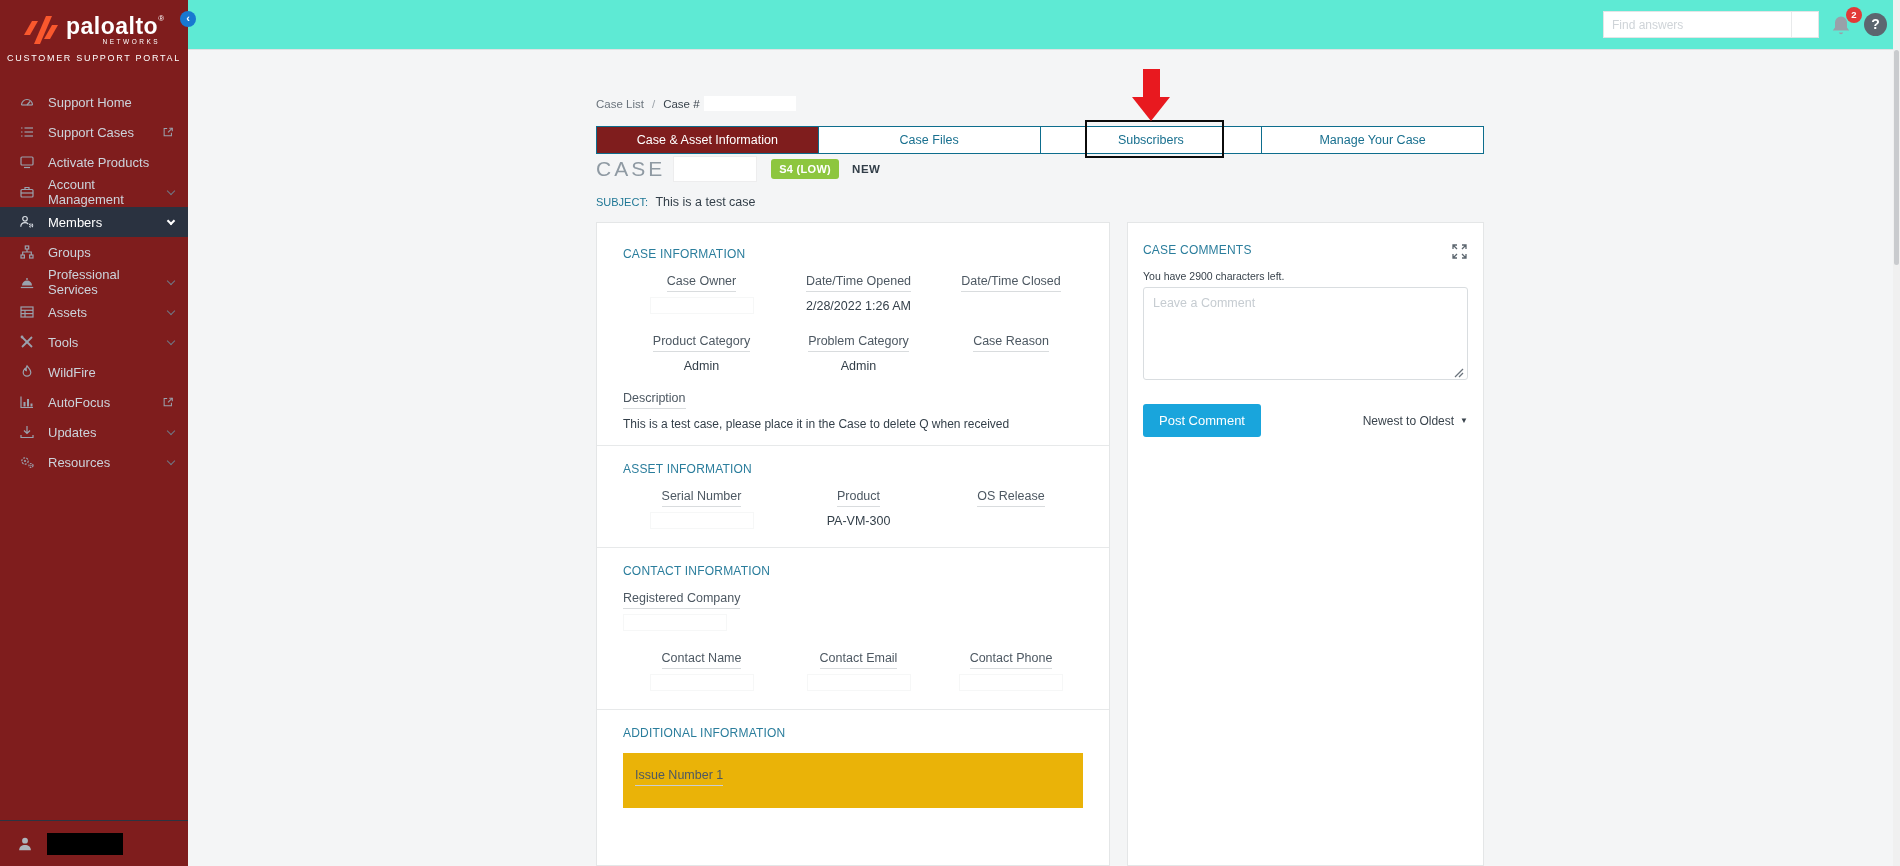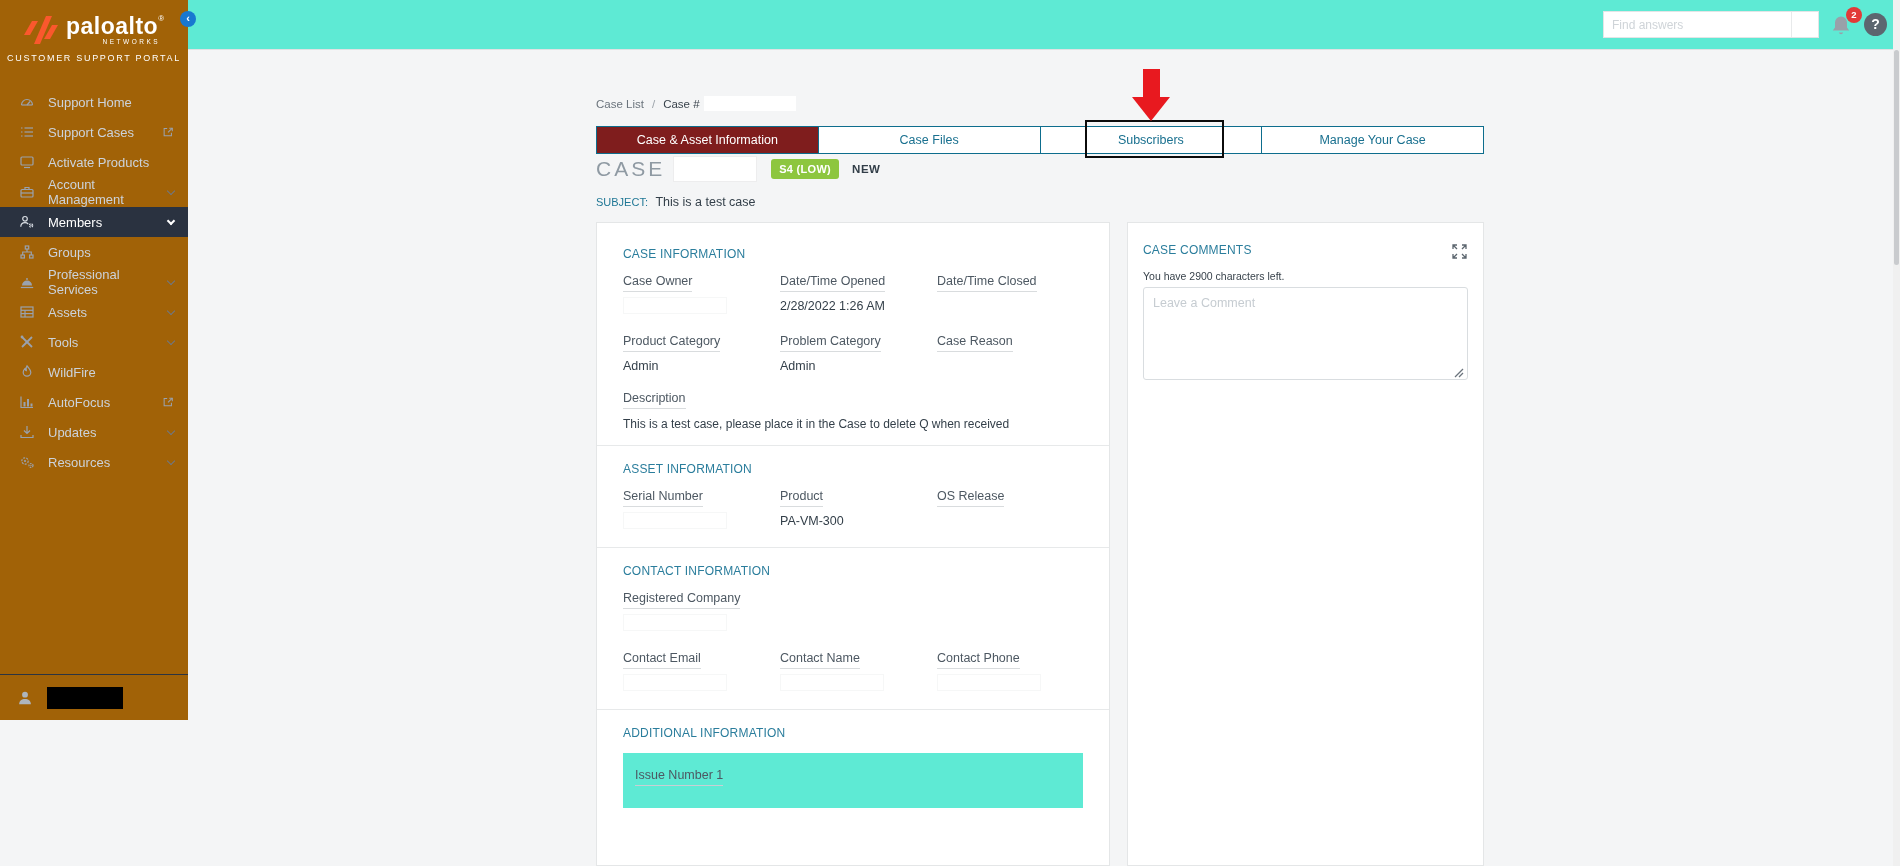--- a/index.html
+++ b/index.html
@@ -1,19 +1,19 @@
 <!DOCTYPE html>
 <html><head>
 <meta charset="utf-8">
 <style>
   * { margin:0; padding:0; box-sizing:border-box; }
   html,body { width:1900px; height:866px; overflow:hidden; font-family:"Liberation Sans", sans-serif; background:#f4f5f6; }
 
   
-  #sidebar { position:absolute; left:0; top:0; width:188px; height:720px; background:#a16207; z-index:4; }
+  #sidebar { position:absolute; left:0; top:0; width:188px; height:866px; background:#7f1d1d; z-index:4; }
   .logo-wrap { padding:14px 0 0 24px; display:flex; align-items:flex-start; cursor:pointer; }
   .logo-mark { margin-top:2px; }
   .logo-col { margin-left:8px; }
   .logo-text { color:#fff; font-size:23px; font-weight:bold; letter-spacing:.5px; line-height:24px; }
   .logo-reg { font-size:8px; vertical-align:top; color:#fff; }
   .logo-sub { display:block; text-align:right; color:#fff; font-size:6.5px; letter-spacing:2.5px; margin-top:0px; padding-right:4px; }
   .portal-title { color:#fff; font-size:9px; letter-spacing:1.7px; text-align:center; margin-top:8px; white-space:nowrap; }
   .collapse-btn { position:absolute; left:180px; top:11px; width:16px; height:16px; border-radius:50%; background:#1878d0; color:#fff;
                   font-size:11px; line-height:14px; text-align:center; font-weight:bold; z-index:9; cursor:pointer; }
   #nav { margin-top:24px; }
@@ -74,28 +74,28 @@
   .subject-row { position:absolute; left:408px; top:145px; font-size:12.5px; }
   .subject-label { color:#1f7795; font-size:11px; }
   .subject-val { color:#333f49; margin-left:4px; }
 
   
   .card { position:absolute; top:172px; background:#fff; border:1px solid #e4e6e7; }
   #left-card { left:408px; width:514px; height:644px; padding:24px 26px; }
   #right-card { left:939px; width:357px; height:644px; padding:20px 15px; }
 
   .sec-head { color:#2a7d9c; font-size:12px; letter-spacing:.2px; margin-bottom:13px; }
-  .fgrid { display:grid; grid-template-columns:157px 157px 148px; margin-bottom:16px; }
+  .fgrid { display:grid; grid-template-columns:157px 157px 148px; margin-bottom:16px;text-align:center; }
   .flabel { font-size:12.5px; color:#4d5862; }
   .flabel span { display:inline-block; border-bottom:1px solid #d9dcde; padding-bottom:3px; }
   .fval { font-size:12.5px; color:#333f49; margin-top:7px; min-height:16px; }
   .val-redact { width:104px; height:17px; margin-top:5px; border:1px solid #f6f7f7; }
   .desc-val { font-size:12px; color:#333f49; margin-top:8px; margin-bottom:14px; }
   .divider { border-top:1px solid #e7e9ea; margin:14px -26px 16px -26px; }
-  .addl-band { background:#5eead4; margin:12px 0 0 0; padding:15px 24px 22px 12px; }
+  .addl-band { background:#eab308; margin:12px 0 0 0; padding:15px 24px 22px 12px; }
   .addl-band .flabel span { border-bottom:1px solid #c9ced3; }
 
   .cc-head-row { display:flex; align-items:flex-start; justify-content:space-between; }
   .chars-left { font-size:10.5px; color:#39434c; margin-top:10px; }
   .comment-wrap { position:relative; margin-top:5px; }
   .comment-box { width:100%; height:93px; border:1px solid #d9dde0; border-radius:3px; padding:8px 9px; font-size:12.5px;
                  font-family:"Liberation Sans",sans-serif; color:#39434c; resize:none; outline:none; }
   .comment-box::placeholder { color:#c6ccd1; }
   .resize-glyph { position:absolute; right:4px; bottom:6px; }
   .cc-actions { display:flex; align-items:center; justify-content:space-between; margin-top:20px; }
@@ -389,25 +389,25 @@
 
     <div class="divider"></div>
 
     <div class="sec-head">CONTACT INFORMATION</div>
     <div style="margin-bottom:16px;">
       <div class="flabel"><span>Registered Company</span></div>
       <div class="redact val-redact"></div>
     </div>
     <div class="fgrid" style="margin-bottom:4px;">
       <div>
+        <div class="flabel"><span>Contact Name</span></div>
+        <div class="redact val-redact"></div>
+      </div>
+      <div>
         <div class="flabel"><span>Contact Email</span></div>
-        <div class="redact val-redact"></div>
-      </div>
-      <div>
-        <div class="flabel"><span>Contact Name</span></div>
         <div class="redact val-redact"></div>
       </div>
       <div>
         <div class="flabel"><span>Contact Phone</span></div>
         <div class="redact val-redact"></div>
       </div>
     </div>
 
     <div class="divider"></div>
 
@@ -428,14 +428,21 @@
       </svg>
     </div>
     <div class="chars-left">You have 2900 characters left.</div>
     <div class="comment-wrap">
       <textarea class="comment-box" placeholder="Leave a Comment" style=""></textarea>
       <svg class="resize-glyph" width="11" height="11" viewBox="0 0 11 11" stroke="#6b747d" stroke-width="1.2">
           <line x1="2" y1="10" x2="10" y2="2"></line>
           <line x1="6" y1="10" x2="10" y2="6"></line>
         </svg>
     </div>
+    <div class="cc-actions">
+      <button class="post-btn">Post Comment</button>
+      <span class="sort-dd">
+        <span>Newest to Oldest</span>
+        <span class="sort-caret">▼</span>
+      </span>
+    </div>
   </div>
 </div>
 
 </body></html>

